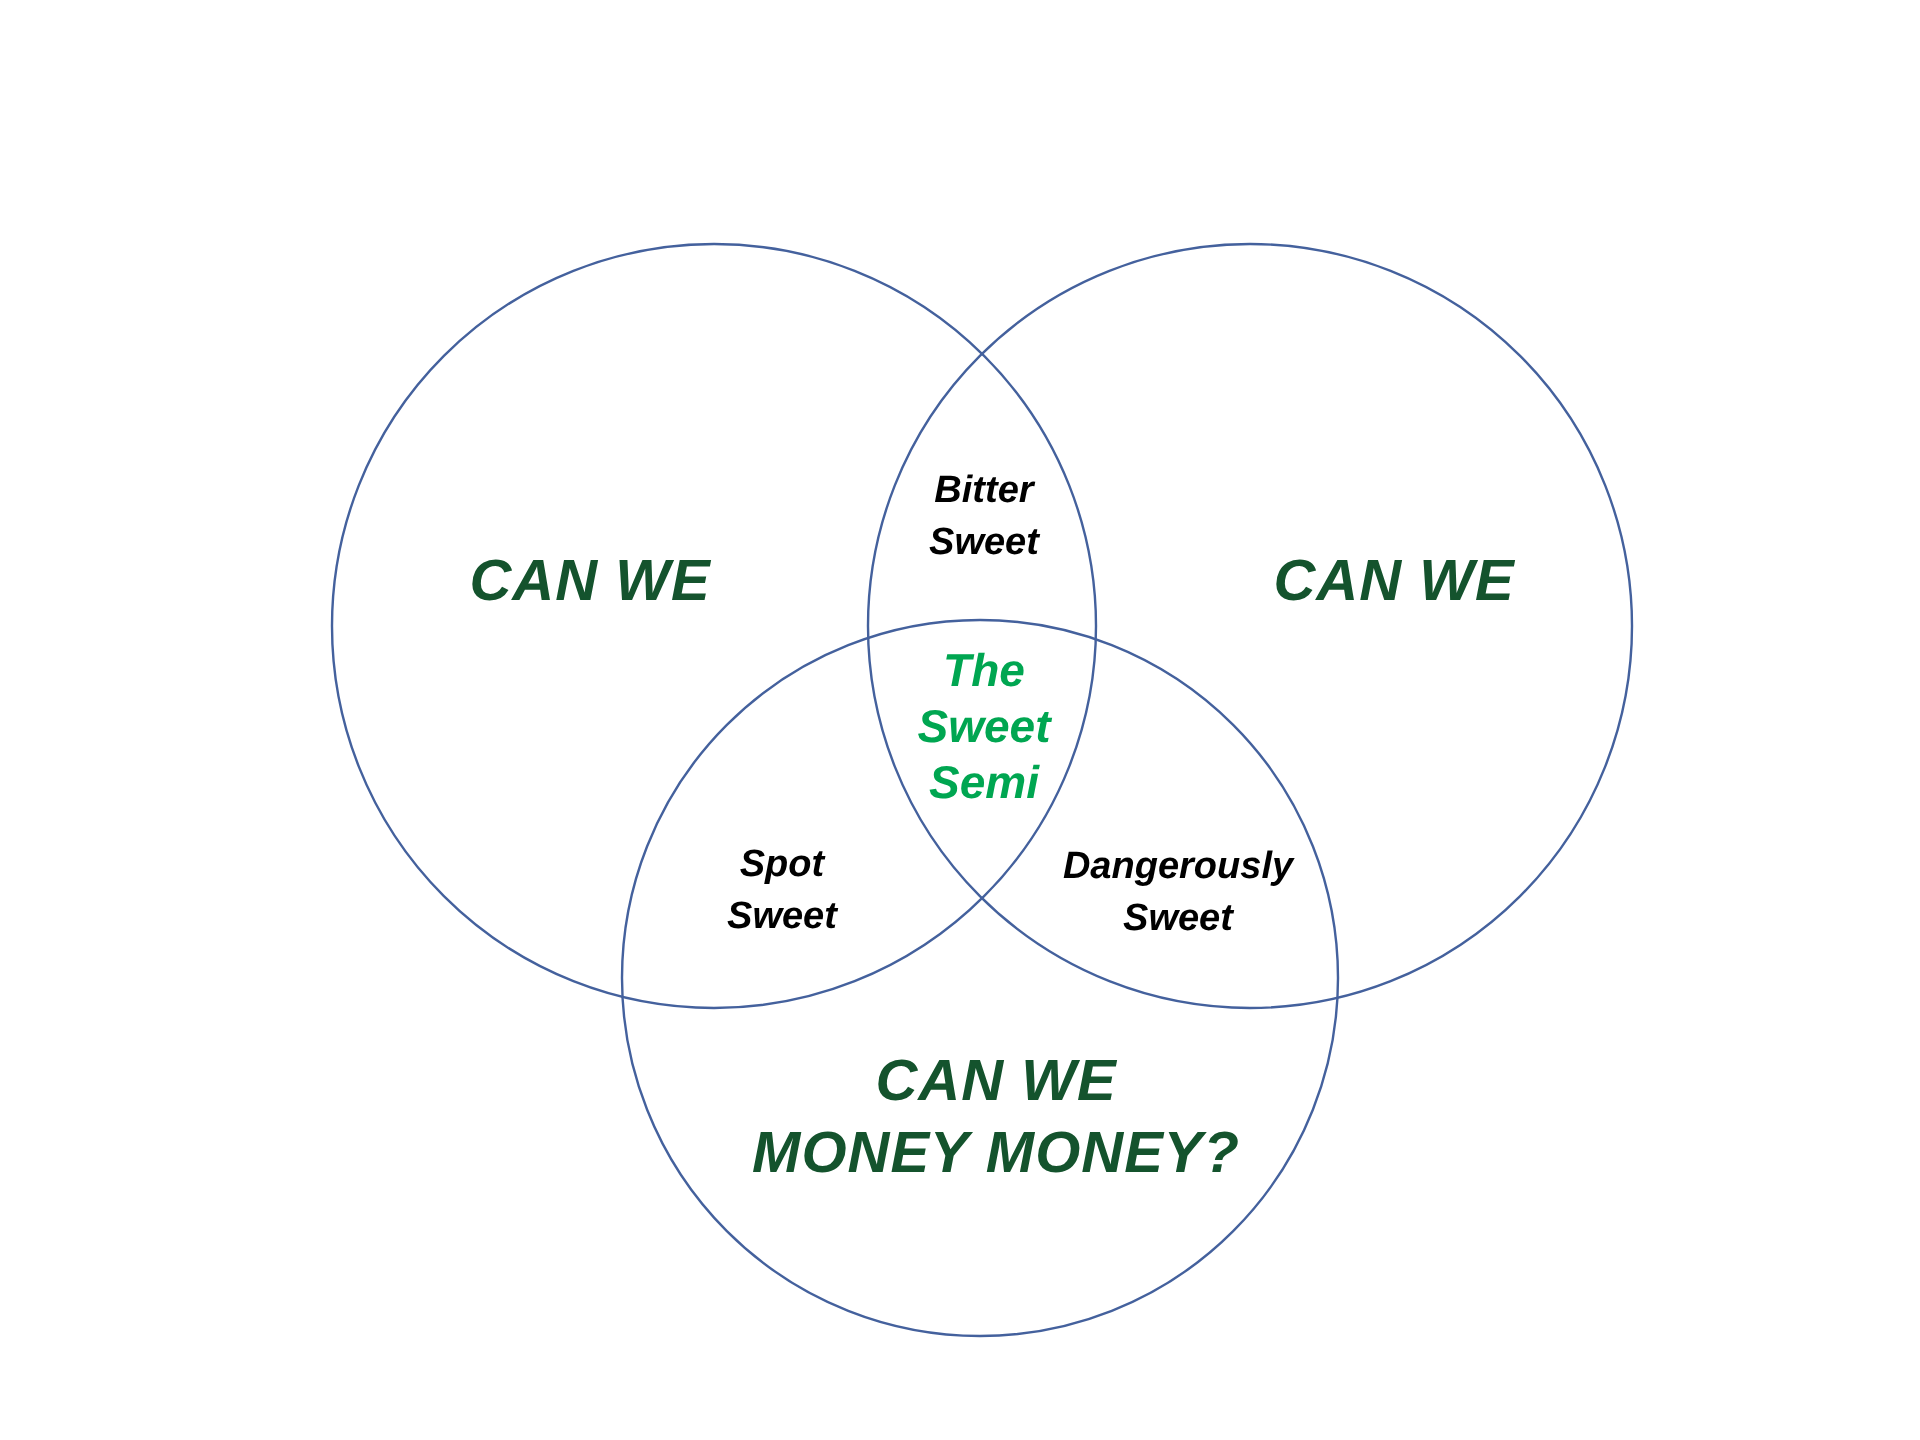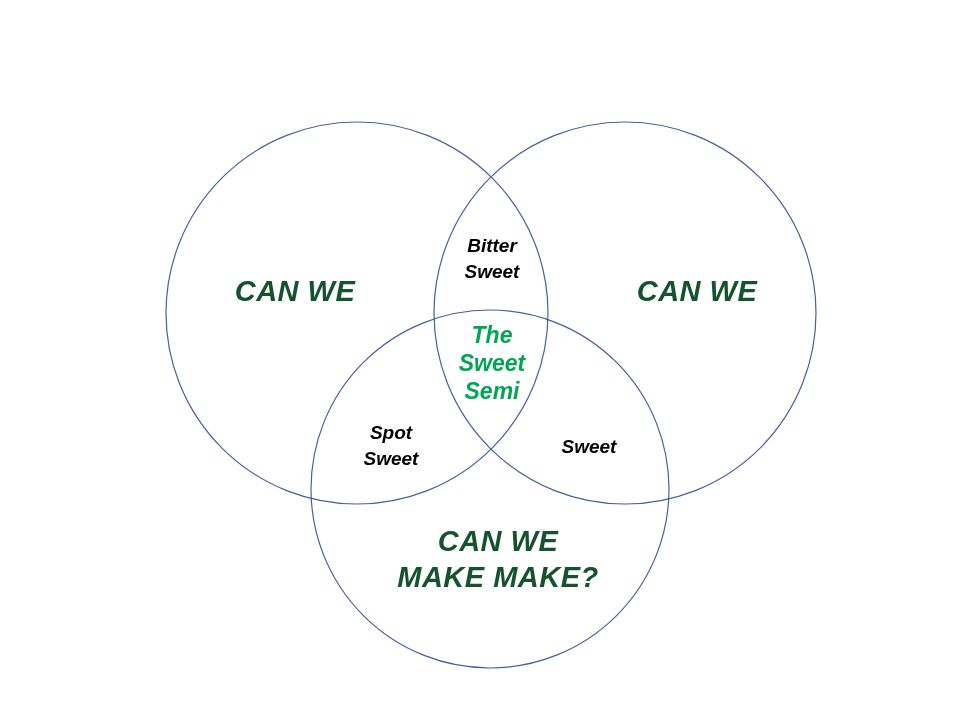--- a/index.html
+++ b/index.html
@@ -65,34 +65,35 @@
   <div class="label question" style="left:295px; top:291px;">
     <span>CAN WE</span>
   </div>
 
   <div class="label question" style="left:697px; top:291px;">
     <span>CAN WE</span>
   </div>
 
   <div class="label question" style="left:498px; top:559px;">
     <span>CAN WE</span>
-    <span>MAKE MAKE?</span>
+    <span>MONEY MONEY?</span>
   </div>
 
   <div class="label intersection" style="left:492px; top:259px;">
     <span>Bitter</span>
     <span>Sweet</span>
   </div>
 
   <div class="label intersection" style="left:391px; top:446px;">
     <span>Spot</span>
     <span>Sweet</span>
   </div>
 
   <div class="label intersection" style="left:589px; top:447px;">
+    <span>Dangerously</span>
     <span>Sweet</span>
   </div>
 
   <div class="label sweet-spot" style="left:492px; top:363px;">
     <span>The</span>
     <span>Sweet</span>
     <span>Semi</span>
   </div>
 
 </div>

